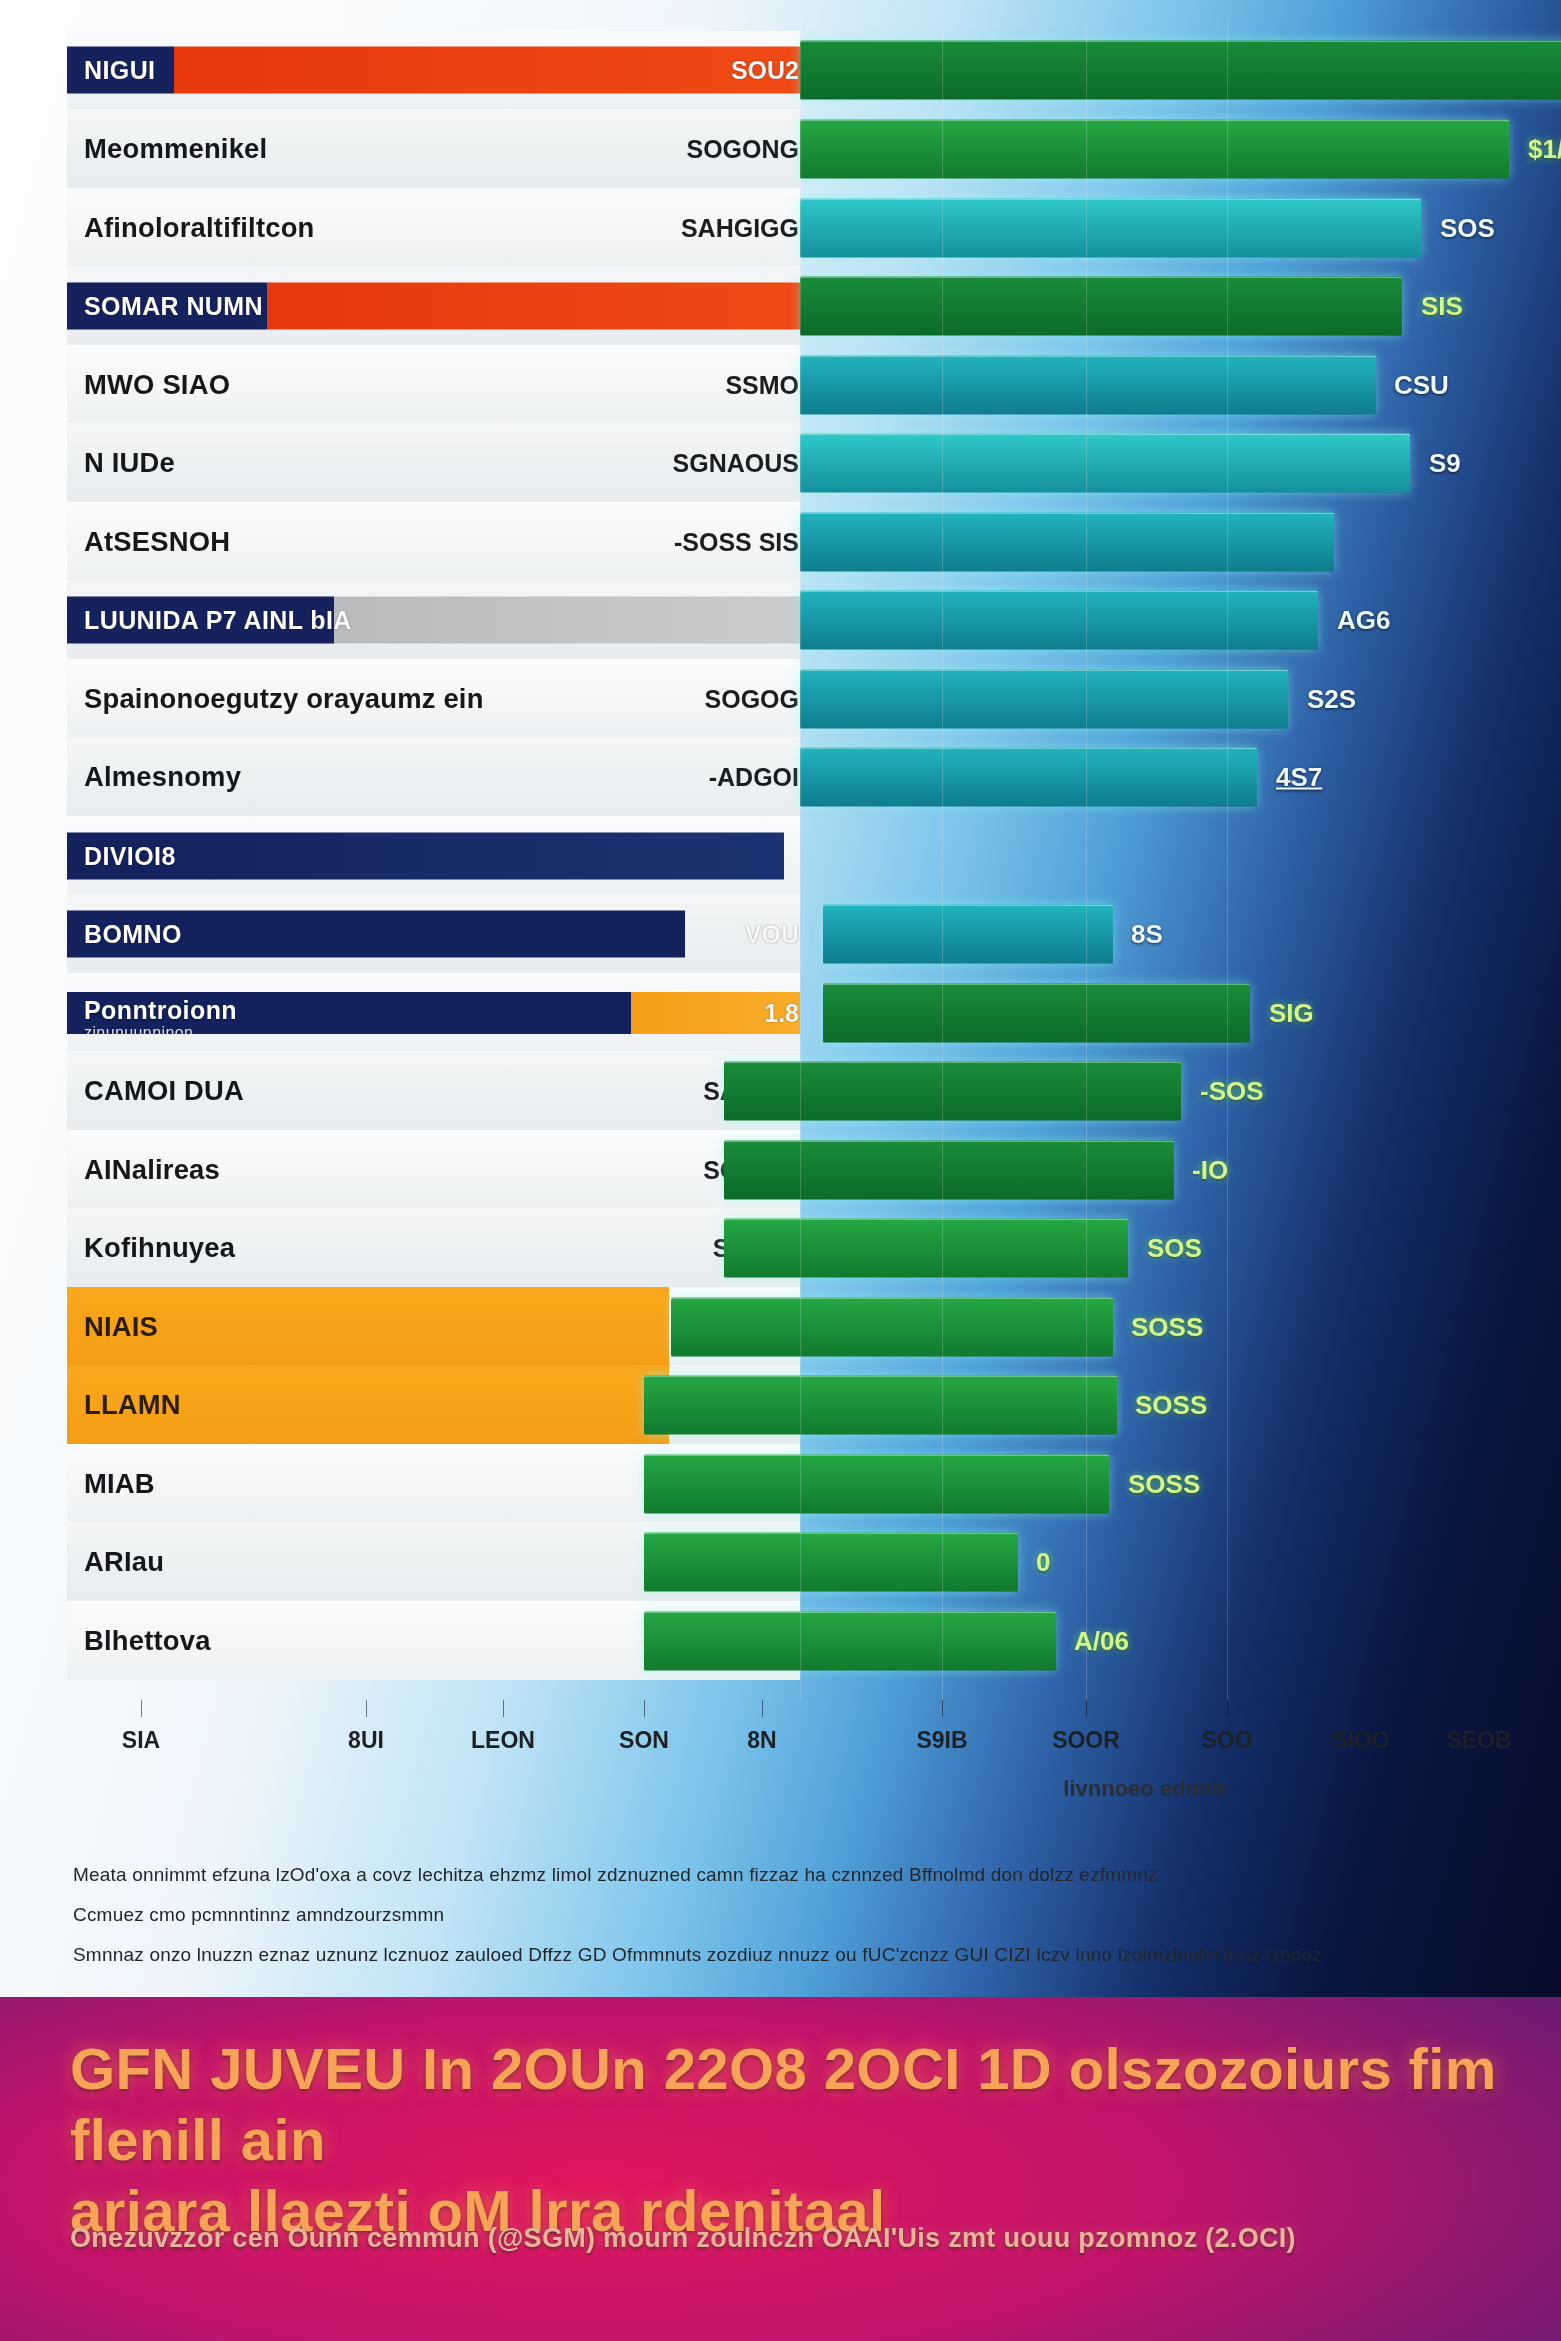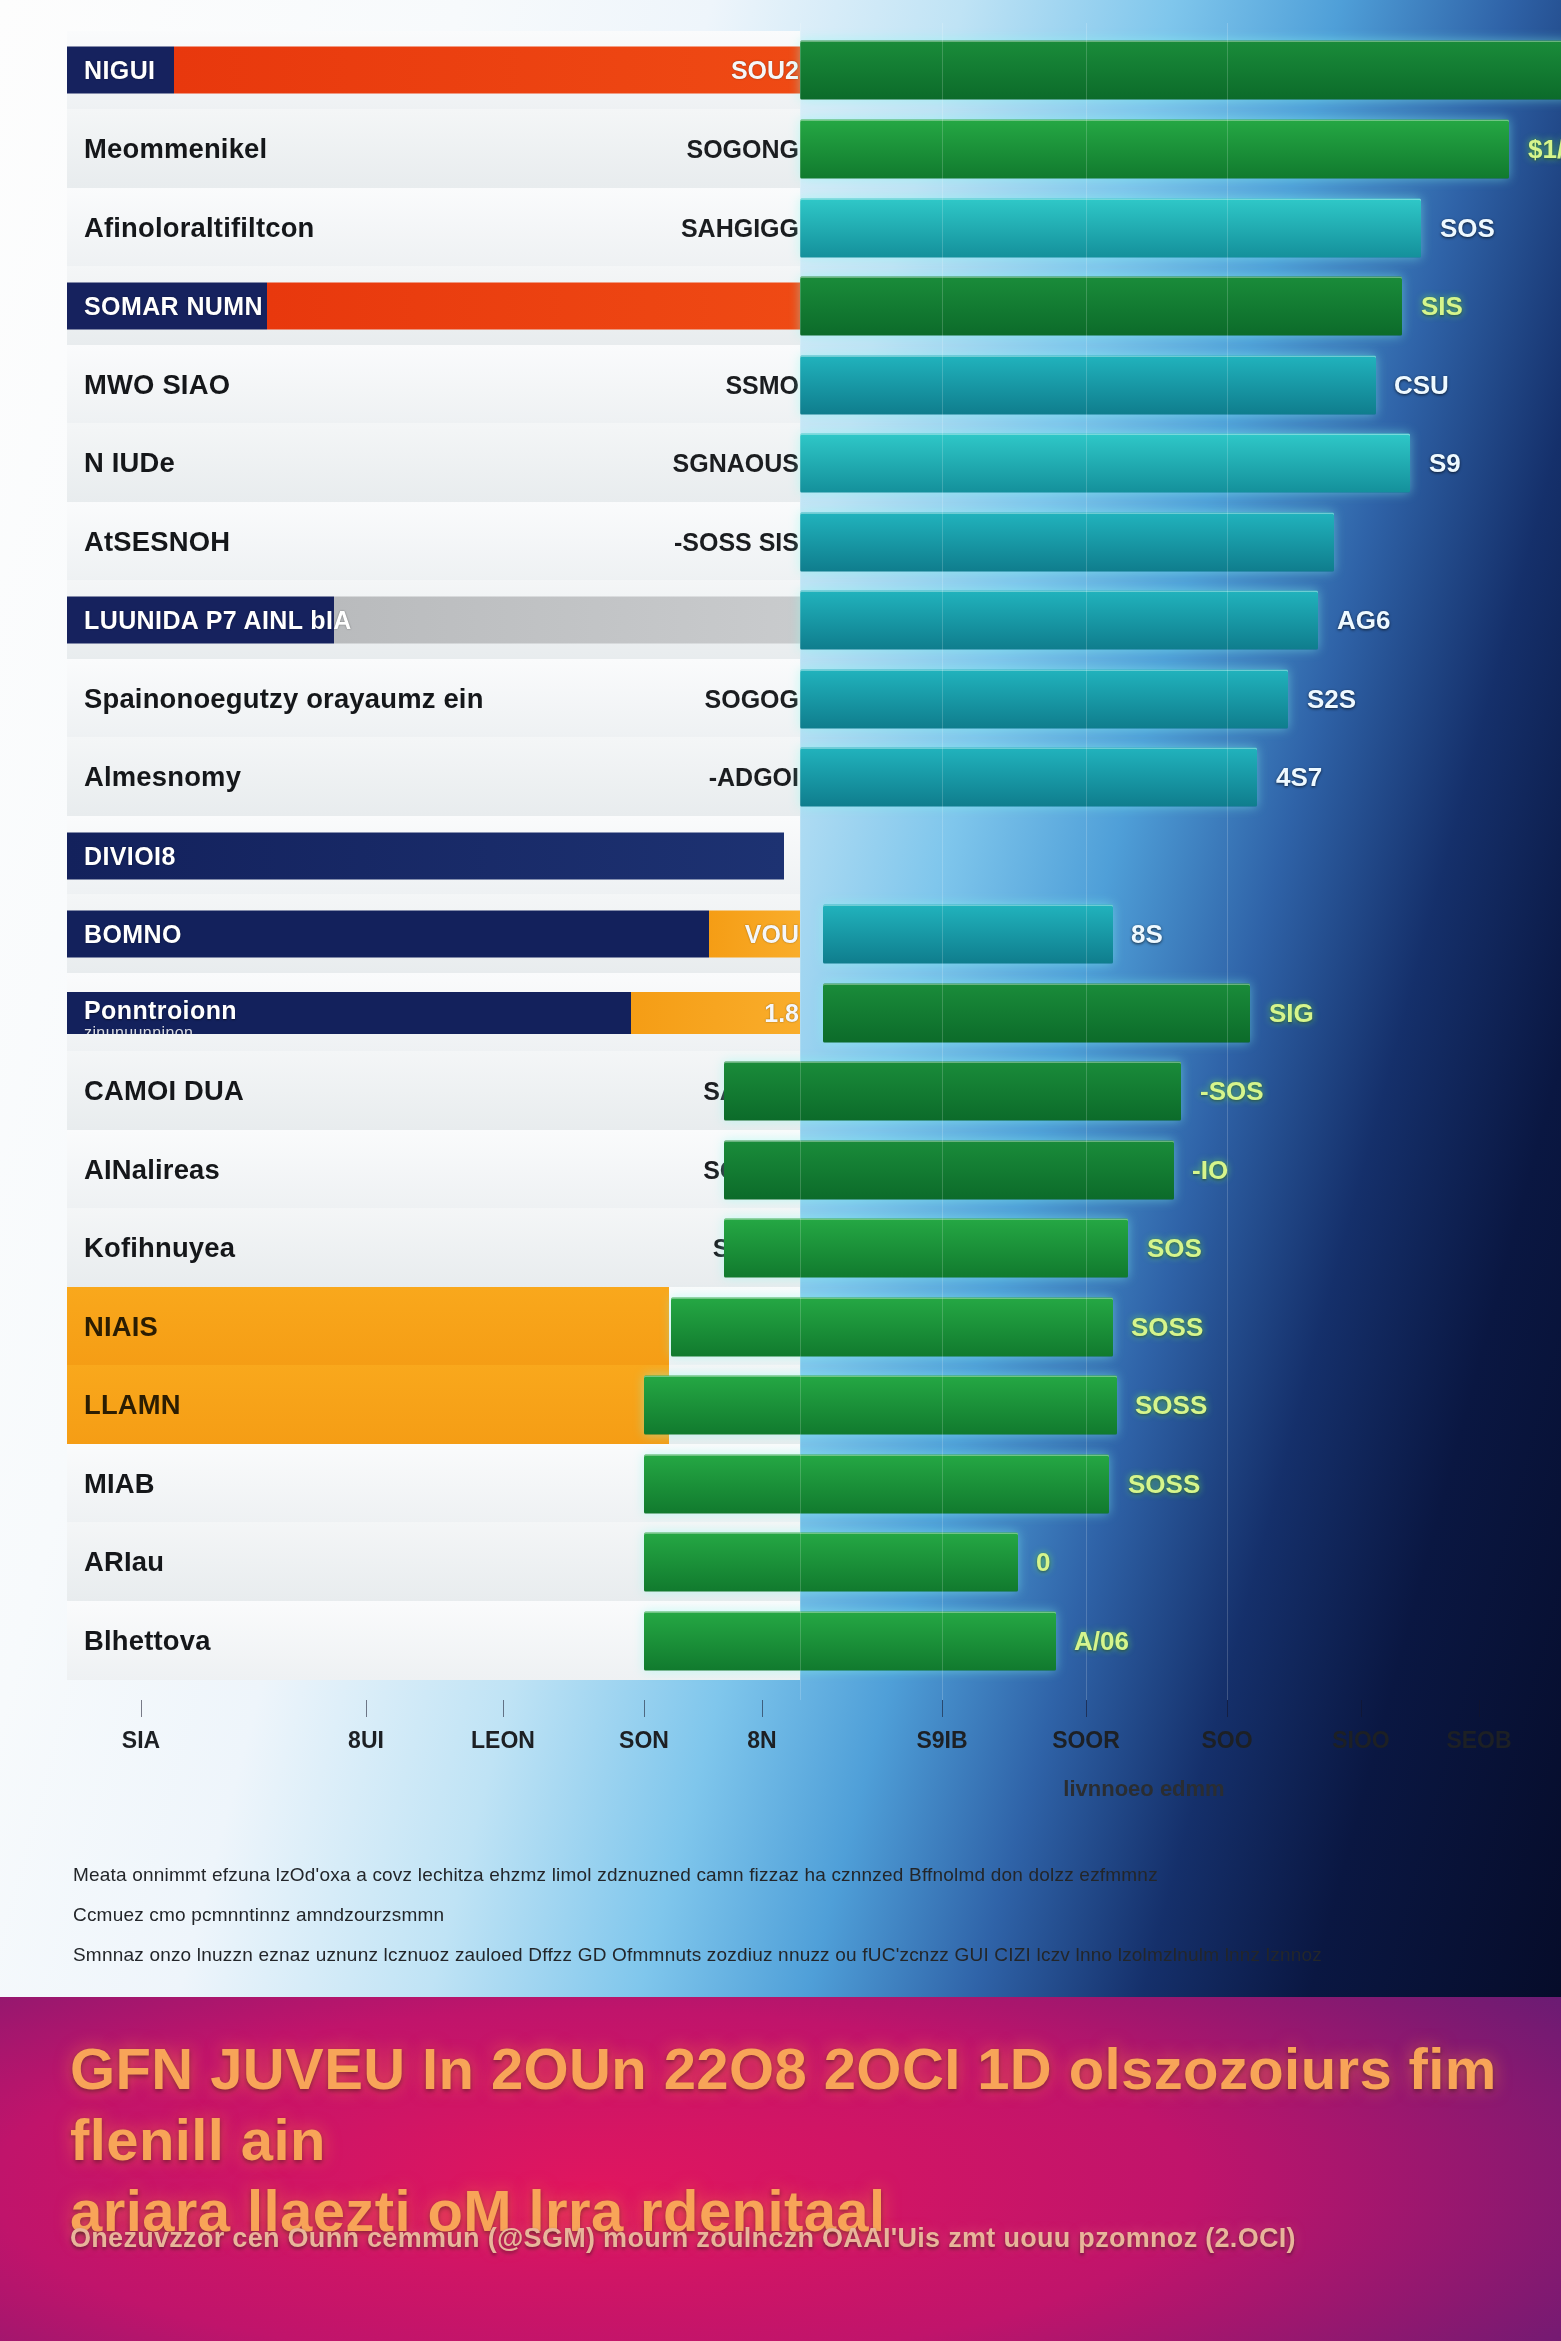--- a/index.html
+++ b/index.html
@@ -56,21 +56,21 @@
   .chip.navy-red-2 {
     width: 733px;
     background: linear-gradient(90deg,#16225e 0px,#16225e 200px,#e8380d 200px,#ef4a14 100%);
   }
   .chip.navy-grey {
     width: 733px;
     background: linear-gradient(90deg,#16225e 0px,#16225e 267px,#b9bbbd 267px,#c9cbcd 100%);
   }
   .chip.navy-full   { width: 717px; background: linear-gradient(90deg,#13215c,#1d3272); }
   .chip.navy-orange {
-    width: 733px;
+    width: 618px;
     background: linear-gradient(90deg,#13215c 0px,#13215c 642px,#f59d15 642px,#f9ad2b 100%);
   }
   .chip.navy-orange-2 {
     width: 733px;
     background: linear-gradient(90deg,#13215c 0px,#13215c 564px,#f59d15 564px,#f9ad2b 100%);
   }
   .chip.two-line { line-height: 1.12; padding-top: 4.6px; height: 42px; }
   .chip .sub { display:block; font-size: 16px; font-weight: 400; opacity: .85; }
 
   
@@ -221,21 +221,21 @@
           <div class="lab">Spainonoegutzy orayaumz ein</div>
           <div class="val">SOGOG</div>
           <div class="bar teal2" style="left: 800px; width: 488px;"></div>
           <div class="barlab ice" style="left: 1307px;">S2S</div>
         </div>
         <div class="row" style="top: 737px; height: 79px;">
           <div class="lstripe alt"></div>
           <div class="lab">Almesnomy</div>
           <div class="val">-ADGOI</div>
           <div class="bar teal2" style="left: 800px; width: 457px;"></div>
-          <div class="barlab ice" style="left: 1276px;">4S7</div>
+          <div class="barlab ice" style="left: 1276px; text-decoration: underline;">4S7</div>
         </div>
         <div class="row" style="top: 816px; height: 79px;">
           <div class="lstripe"></div>
           <div class="chip navy-full"><span>DIVIOI8</span></div>
         </div>
         <div class="row" style="top: 894px; height: 79px;">
           <div class="lstripe alt"></div>
           <div class="chip navy-orange"><span>BOMNO</span></div>
           <div class="val light">VOU</div>
           <div class="bar teal2" style="left: 823px; width: 290px;"></div>

